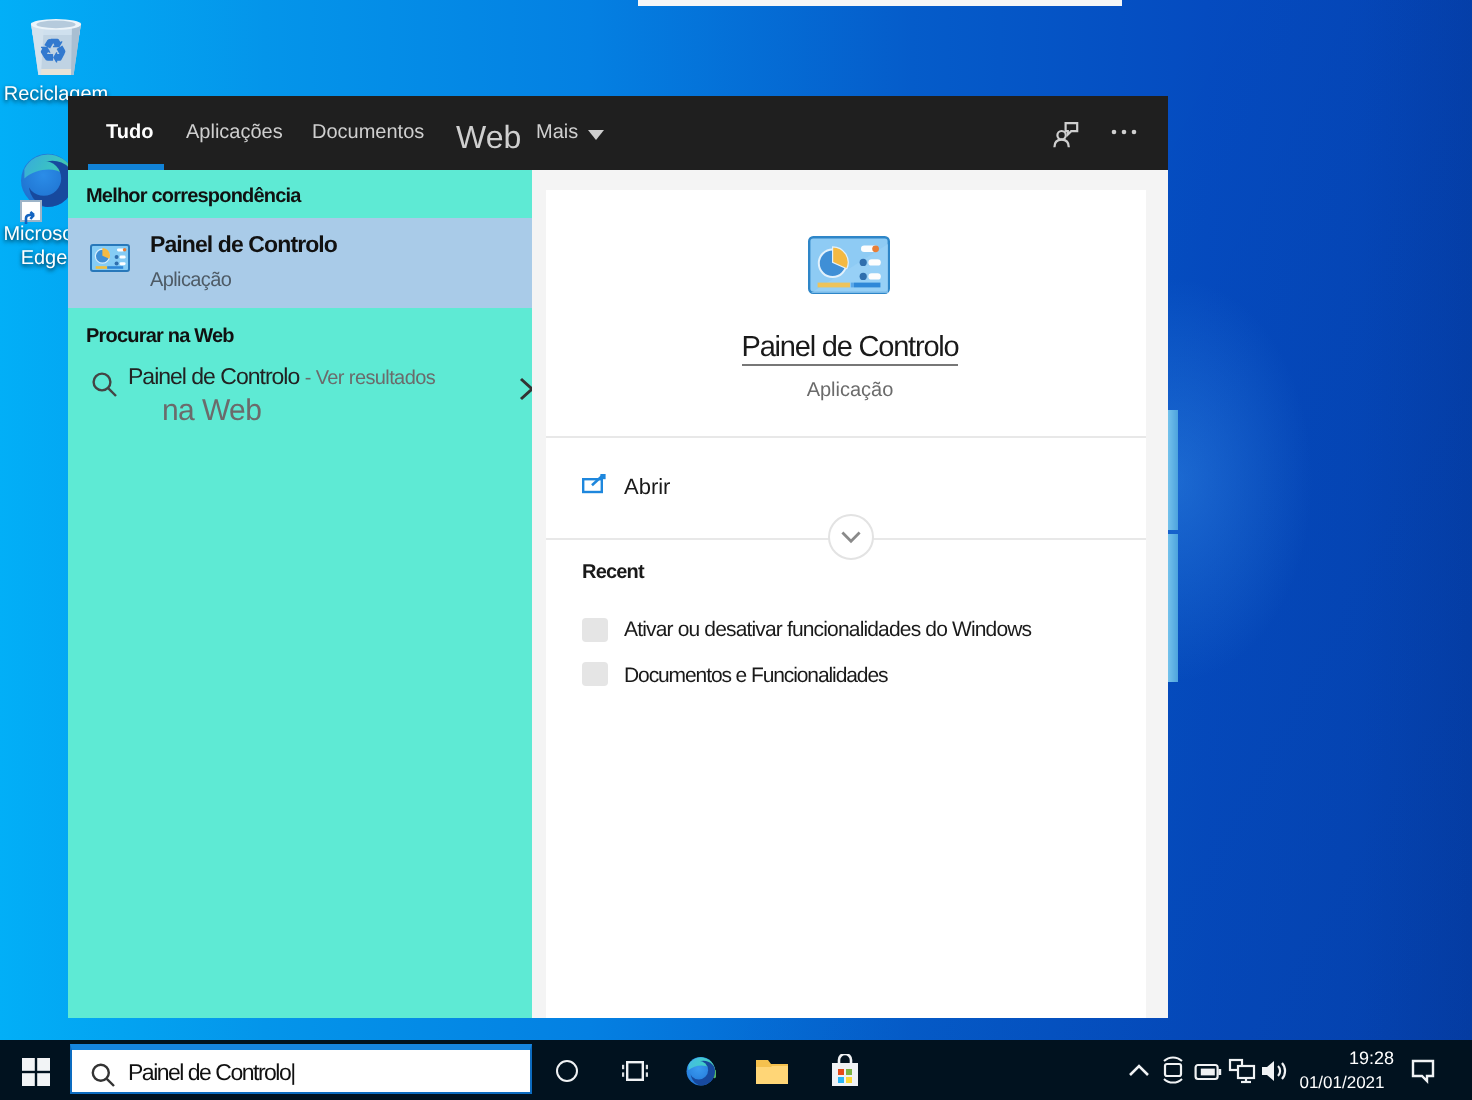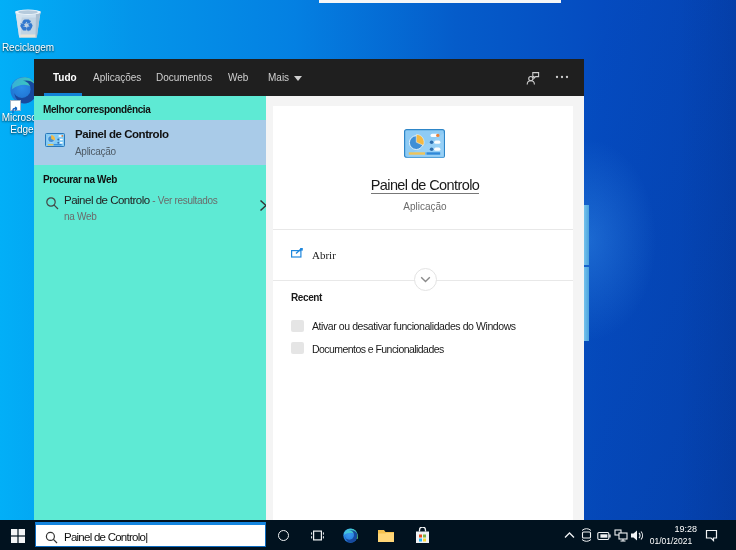--- a/index.html
+++ b/index.html
@@ -65,27 +65,27 @@
   </g>
 </svg>
 </div>
 <div class="abs" style="left:10px;top:100px;width:11px;height:11px;background:#fff;border:1px solid #9db4c8;">
   <svg width="9" height="9" viewBox="0 0 9 9">
       <path d="M2,7 L2,4 Q2,2.5 4,2.5 L6,2.5 M6,2.5 L4.2,1 M6,2.5 L4.2,4.5" stroke="#1464c0" stroke-width="1.3" fill="none"></path>
     </svg>
 </div>
 <div class="abs" style="left:0px;top:112px;width:44px;text-align:center;font-size:10px;line-height:12px;color:#fff;text-shadow:0 1px 2px rgba(0,0,0,0.8);">Microsoft<br>Edge</div>
 
-<div class="abs" style="left:34px;top:59px;width:468px;height:461px;">
+<div class="abs" style="left:34px;top:48px;width:468px;height:461px;">
 
   <div class="abs" style="left:0;top:0;width:550px;height:37px;background:#1f1f1f;">
     <div class="abs" style="left:19px;top:13px;font-size:10px;font-weight:bold;color:#fff;">Tudo</div>
     <div class="abs" style="left:59px;top:13px;font-size:10px;color:#cfcfcf;">Aplicações</div>
     <div class="abs" style="left:122px;top:13px;font-size:10px;color:#cfcfcf;">Documentos</div>
-    <div class="abs" style="left:194px;top:13px;font-size:10px;color:#cfcfcf;">Web</div>
+    <div class="abs" style="left:194px;top:13px;font-size:16px;color:#cfcfcf;">Web</div>
     <div class="abs" style="left:234px;top:13px;font-size:10px;color:#cfcfcf;">Mais</div>
     <div class="abs" style="left:260px;top:17px;width:0;height:0;border-left:4px solid transparent;border-right:4px solid transparent;border-top:5px solid #cfcfcf;"></div>
     <div class="abs" style="left:10px;top:34px;width:38px;height:3px;background:#1183d7;"></div>
 
     <svg class="abs" style="left:492px;top:12px;" width="14" height="14" viewBox="0 0 14 14">
       <circle cx="4.8" cy="7.6" r="2.1" stroke="#cfcfcf" stroke-width="1.1" fill="none"></circle>
       <path d="M1.2,13.6 C1.2,11 2.7,9.8 4.8,9.8 C6.9,9.8 8.4,11 8.4,13.6" stroke="#cfcfcf" stroke-width="1.1" fill="none"></path>
       <path d="M6.8,1.6 L12.6,1.6 L12.6,5.6 L9.6,5.6 L7.9,7.3 L7.9,5.6 L6.8,5.6 Z" stroke="#cfcfcf" stroke-width="1.1" fill="none"></path>
     </svg>
     <svg class="abs" style="left:521px;top:16px;" width="14" height="4" viewBox="0 0 14 4">
@@ -114,21 +114,21 @@
       </svg>
       <div class="abs" style="left:41px;top:8px;font-size:11.5px;font-weight:bold;color:#111;letter-spacing:-0.45px;">Painel de Controlo</div>
       <div class="abs" style="left:41px;top:26px;font-size:10px;color:#4e5b66;letter-spacing:-0.3px;">Aplicação</div>
     </div>
     <div class="abs" style="left:9px;top:78px;font-size:10px;font-weight:bold;color:#111;letter-spacing:-0.4px;">Procurar na Web</div>
 
     <svg class="abs" style="left:11px;top:100px;" width="14" height="14" viewBox="0 0 14 14">
       <circle cx="6" cy="6" r="4.2" stroke="#444" stroke-width="1.2" fill="none"></circle>
       <line x1="9.2" y1="9.2" x2="13" y2="13" stroke="#444" stroke-width="1.2"></line>
     </svg>
-    <div class="abs" style="left:30px;top:97px;width:200px;font-size:11.5px;color:#222;line-height:15.5px;letter-spacing:-0.5px;">Painel de Controlo <span style="color:#6b6b6b;font-size:10px;letter-spacing:-0.3px;">- Ver resultados</span><br><span style="color:#6b6b6b;font-size:10px;letter-spacing:-0.3px;">na Web</span></div>
+    <div class="abs" style="left:30px;top:97px;width:200px;font-size:11.5px;color:#222;line-height:15.5px;letter-spacing:-0.5px;">Painel de Controlo <span style="color:#6b6b6b;font-size:10px;letter-spacing:-0.3px;">- Ver resultados</span><br><span style="color:#6b6b6b;font-size:15px;letter-spacing:-0.3px;margin-left:17px;">na Web</span></div>
     <svg class="abs" style="left:225px;top:103px;" width="8" height="13" viewBox="0 0 8 13">
       <path d="M1.5,1.5 L7,6.5 L1.5,11.5" stroke="#333" stroke-width="1.5" fill="none"></path>
     </svg>
   </div>
 
   <div class="abs" style="left:232px;top:37px;width:318px;height:424px;background:#f4f4f4;">
     <div class="abs" style="left:7px;top:10px;width:300px;height:414px;background:#fff;"></div>
 
     <svg class="abs" style="left:138px;top:33px;" width="41" height="29" viewBox="0 0 41 29">
       <rect x="0.6" y="0.6" width="39.8" height="27.8" rx="2" fill="#8ecbf4" stroke="#2e86c8" stroke-width="1.2"></rect>
@@ -149,21 +149,21 @@
     <div class="abs" style="left:0px;top:81px;width:318px;text-align:center;font-size:14.5px;color:#1a1a1a;letter-spacing:-0.6px;"><span style="border-bottom:1px solid #777;padding-bottom:0px;">Painel de Controlo</span></div>
     <div class="abs" style="left:0px;top:105px;width:318px;text-align:center;font-size:10px;color:#6b6b6b;">Aplicação</div>
 
     <div class="abs" style="left:7px;top:132.5px;width:300px;height:1px;background:#e8e8e8;"></div>
 
     <svg class="abs" style="left:25px;top:152px;" width="13" height="10" viewBox="0 0 13 10">
       <rect x="0.6" y="2.6" width="9.3" height="6.4" fill="none" stroke="#1e87dd" stroke-width="1.2"></rect>
       <line x1="5" y1="5.6" x2="10.2" y2="0.8" stroke="#1e87dd" stroke-width="1.3"></line>
       <rect x="9.2" y="0" width="2.6" height="2.6" fill="#1e87dd"></rect>
     </svg>
-    <div class="abs" style="left:46px;top:153px;font-size:11px;color:#1a1a1a;font-family:Liberation Serif, serif;">Abrir</div>
+    <div class="abs" style="left:46px;top:153px;font-size:11px;color:#1a1a1a;">Abrir</div>
 
     <div class="abs" style="left:7px;top:183.5px;width:300px;height:1px;background:#e8e8e8;"></div>
     <div class="abs" style="left:147.5px;top:172px;width:23px;height:23px;border-radius:50%;background:#fff;border:1px solid #e3e3e3;">
       <svg width="21" height="21" viewBox="0 0 21 21">
           <path d="M6.2,8.3 L10.5,12.6 L14.8,8.3" stroke="#8a8a8a" stroke-width="1.4" fill="none"></path>
         </svg>
     </div>
 
     <div class="abs" style="left:25px;top:196px;font-size:10px;font-weight:bold;color:#1a1a1a;letter-spacing:-0.4px;text-align:center;">Recent</div>
     <div class="abs" style="left:25px;top:223.5px;width:13px;height:12px;background:#e5e5e5;border-radius:2px;"></div>

